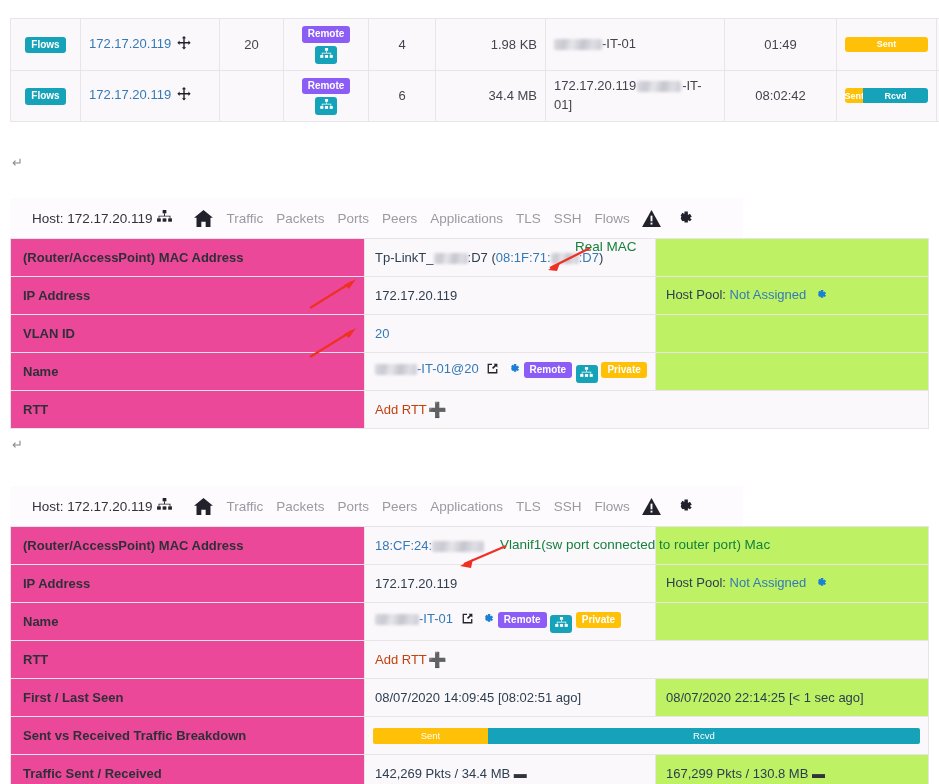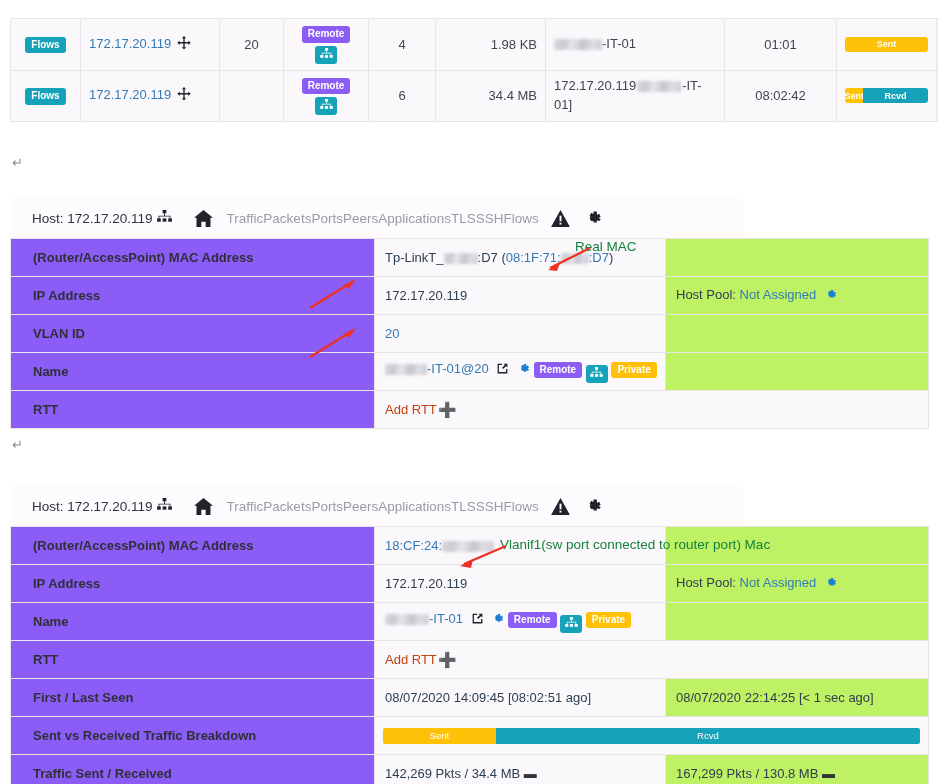--- a/index.html
+++ b/index.html
@@ -77,28 +77,28 @@
   .panel-head{
     height:40px;display:flex;align-items:center;gap:0;
     padding-left:22px;background:#fdfbfd;
     font-size:13.5px;color:#33333d;
   }
   .host-label{font-size:13.5px;color:#33333d;white-space:nowrap;}
   .head-neticon{
     display:inline-block;margin-left:4px;vertical-align:-3px;
   }
   .home-icon{margin-left:22px;margin-right:14px;display:inline-flex;align-items:center;}
-  .tabs{display:flex;align-items:center;gap:0;justify-content:center;}
+  .tabs{display:flex;align-items:center;gap:13px;justify-content:center;}
   .tab{color:#9a9aa2;font-size:13.5px;cursor:pointer;white-space:nowrap;}
   .warn-icon{margin-left:12px;display:inline-flex;align-items:center;cursor:pointer;}
   .gear-icon-big{margin-left:14px;display:inline-flex;align-items:center;cursor:pointer;}
 
   table.hostdetail{width:919px;}
   table.hostdetail td{height:25px;font-size:13px;}
-  td.k{width:333px;font-weight:bold;color:#2f2f38;padding-left:22px;background:#8b5cf6;}
+  td.k{width:333px;font-weight:bold;color:#2f2f38;padding-left:12px;background:#ec4899;}
   td.v{width:272px;background:#fbf8fb;padding-left:10px;}
   td.vwide{background:#bef264;padding-left:10px;}
 
   .edit-icon,.gear-sm{display:inline-block;vertical-align:-2px;margin-left:4px;cursor:pointer;}
 
   .addrtt{color:#c2410c;cursor:pointer;}
   .plus{color:#1b7fd4;font-weight:bold;font-size:15px;vertical-align:-1px;margin-left:2px;}
 
   .breakdown-bar{
     width:100%;height:16px;display:flex;overflow:hidden;border-radius:2px;
@@ -143,21 +143,21 @@
                 <rect x="12" y="9" width="4" height="3.5" fill="#fff"></rect>
                 <path d="M7.6 3.5v2.6H2v3H2.8v-2.2h10.4v2.2H14v-3H8.4V3.5z" fill="#fff"></path>
               </svg>
       </span>
     </td>
     <td class="c-num">4</td>
     <td class="c-bytes">1.98 KB</td>
     <td class="c-name">
       <span class="blur" style="width:48px;height:11px;"></span><span>-IT-01</span>
     </td>
-    <td class="c-time">01:01</td>
+    <td class="c-time">01:49</td>
     <td class="c-breakdown">
       <div class="sr-bar">
         <div class="s" style="width:100%">Sent</div>
       </div>
     </td>
     <td class="c-rate">
       
       
     </td>
 

